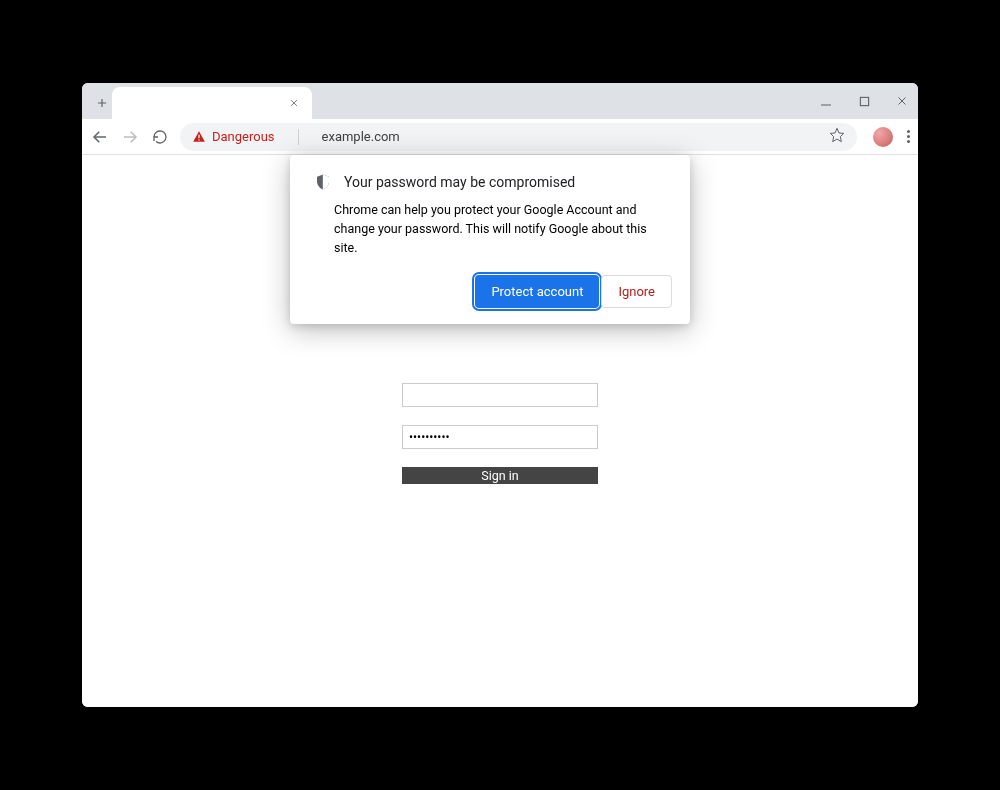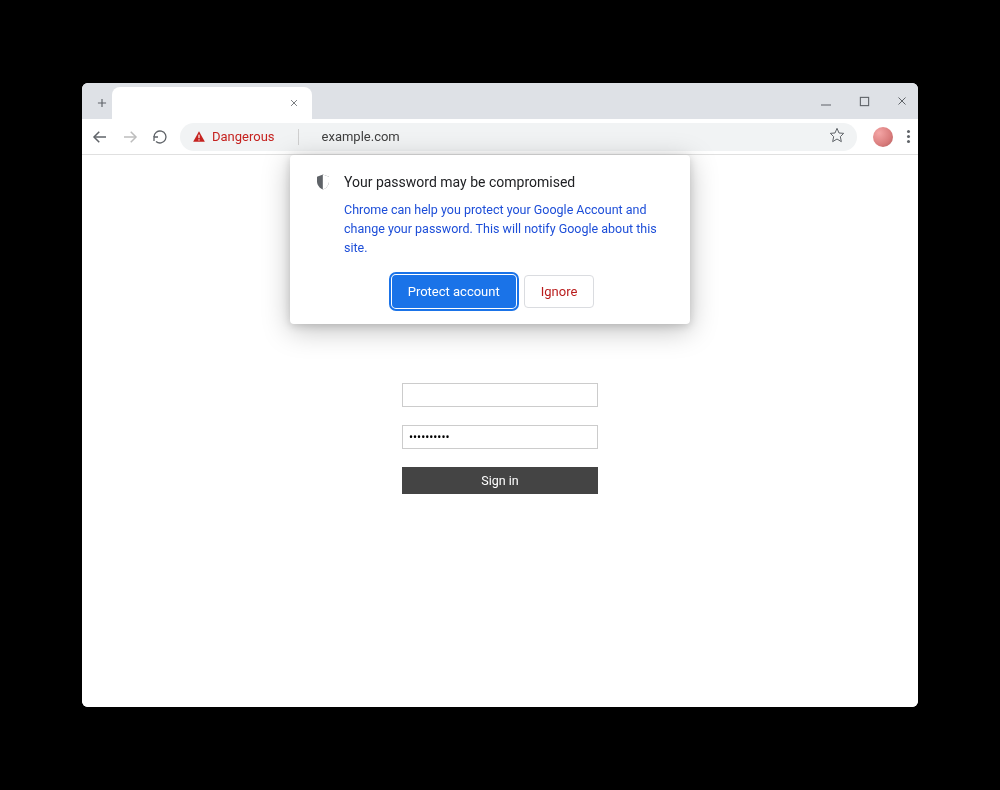--- a/index.html
+++ b/index.html
@@ -105,22 +105,22 @@
     width: 400px;
     background: #fff;
     border-radius: 4px;
     box-shadow: 0 6px 28px rgba(0,0,0,0.25), 0 2px 8px rgba(0,0,0,0.15);
     padding: 18px 18px 16px 24px;
     z-index: 10;
   }
   .popup-header { display:flex; align-items:center; gap:12px; }
   .shield-icon { width:18px; height:18px; color:#5f6368; flex-shrink:0; }
   .popup-title { font-size: 14px; color:#202124; }
-  .popup-body { font-size: 12.5px; color:#1d4ed8; margin-top:10px; margin-left:30px; line-height:1.5; }
-  .popup-actions { display:flex; justify-content:center; gap:8px; margin-top:18px; }
+  .popup-body { font-size: 12.5px; color:#000000; margin-top:10px; margin-left:20px; line-height:1.5; }
+  .popup-actions { display:flex; justify-content:flex-end; gap:2px; margin-top:18px; }
   .btn-primary {
     background:#1a73e8; color:#fff; border:none; border-radius:4px;
     padding: 8px 16px; font-size:13px; cursor:pointer;
     outline: 2px solid #1a73e8; outline-offset: 1px;
   }
   .btn-secondary {
     background:#fff; color:#b91c1c; border:1px solid #dadce0; border-radius:4px;
     padding: 8px 16px; font-size:13px; cursor:pointer;
   }
 
@@ -133,21 +133,21 @@
     display:flex; flex-direction:column; gap:18px;
   }
   .login-form input {
     height: 24px;
     border: 1px solid #ccc;
     padding: 0 6px;
     font-size: 12px;
     width: 100%;
   }
   .signin-btn {
-    height: 27px;
+    height: 17px;
     background:#444;
     color:#fff;
     border:none;
     font-size:12.5px;
     cursor:pointer;
   }
 </style>
 </head>
 <body>
 

